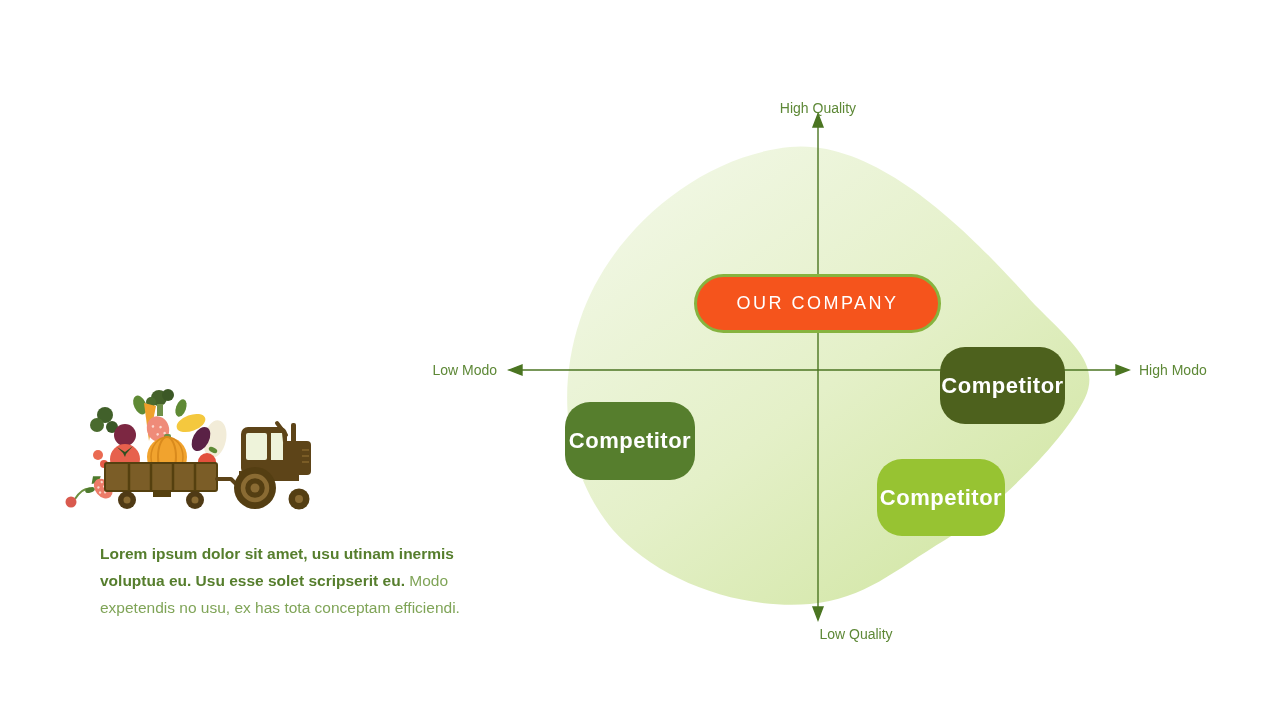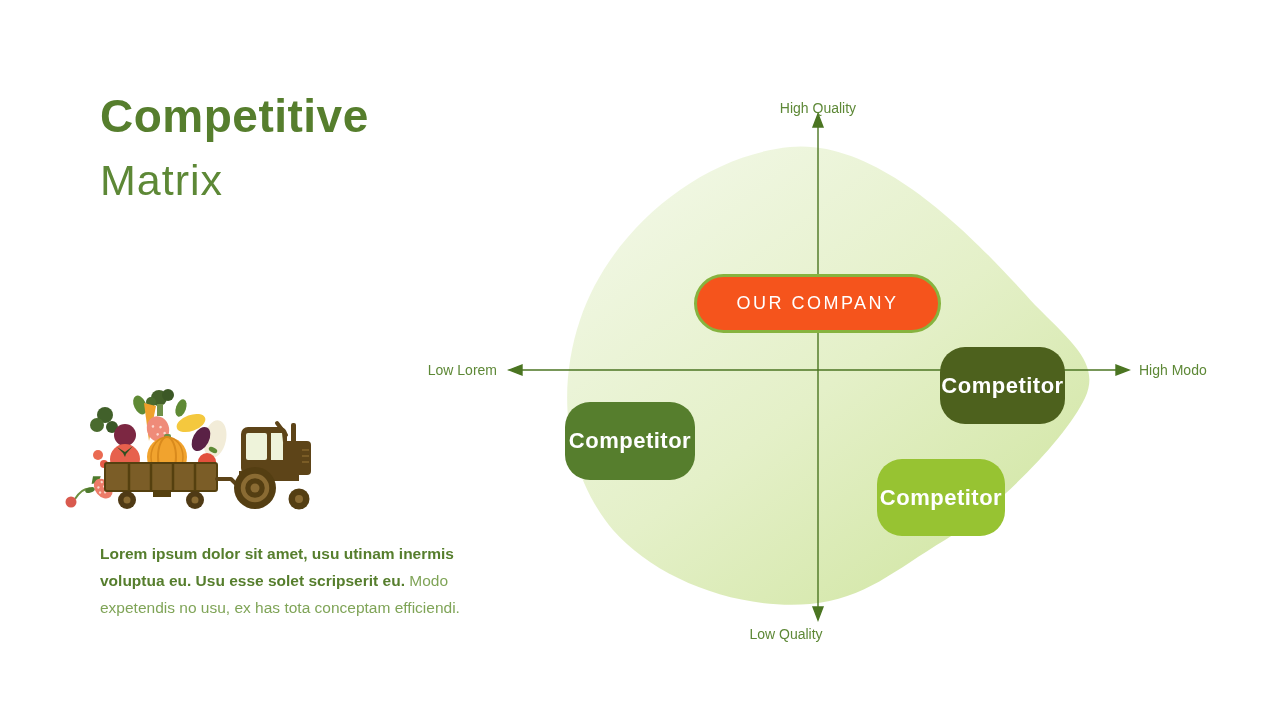--- a/index.html
+++ b/index.html
@@ -74,21 +74,21 @@
     pointer-events: none;
   }
   .axis-label {
     position: absolute;
     z-index: 2;
     font-size: 14px;
     color: #5d8836;
     white-space: nowrap;
   }
   .axis-label.top    { left: 818px; top: 100px; transform: translateX(-50%); }
-  .axis-label.bottom { left: 786px; top: 626px; transform: translateX(-50%); }
+  .axis-label.bottom { left: 856px; top: 626px; transform: translateX(-50%); }
   .axis-label.left   { left: 397px; top: 362px; width: 100px; text-align: right; }
   .axis-label.right  { left: 1139px; top: 362px; }
 
   .our-company-pill {
     position: absolute;
     left: 694px;
     top: 254px;
     width: 247px;
     height: 59px;
     background: #f5541c;
@@ -120,24 +120,20 @@
   }
   .competitor-medium { left: 565px; top: 402px; width: 130px; height: 78px; background: #567e2d; }
   .competitor-dark   { left: 940px; top: 347px; width: 125px; height: 77px; background: #4d611d; }
   .competitor-light  { left: 877px; top: 459px; width: 128px; height: 77px; background: #97c332; }
 </style>
 </head>
 <body>
 
 <div class="slide">
 
-  <h1 class="title-block">
-    <span class="title-line1">Competitive</span>
-    <span class="title-line2">Matrix</span>
-  </h1>
 
   <svg class="illustration" viewBox="0 0 260 135" aria-hidden="true">
 
     <g>
       <path d="M 20 116 Q 28 103 38 106" stroke="#6b8f3f" stroke-width="2" fill="none"></path>
       <ellipse cx="35" cy="107" rx="5" ry="2.6" fill="#4e7a2d" transform="rotate(-18 35 107)"></ellipse>
       <circle cx="16" cy="119" r="5.5" fill="#d95a4e"></circle>
       <g transform="translate(47,104) rotate(-40)">
         <polygon points="-6,-9 0,-14 6,-9 0,-6" fill="#4e7a2d"></polygon>
         <ellipse cx="0" cy="2" rx="8" ry="11" fill="#ec7b68"></ellipse>
@@ -242,21 +238,21 @@
       <polygon points="813,127 823,127 818,114"></polygon>
       <polygon points="813,607 823,607 818,620"></polygon>
       <line x1="521" y1="370" x2="1117" y2="370"></line>
       <polygon points="522,365 522,375 509,370"></polygon>
       <polygon points="1116,365 1116,375 1129,370"></polygon>
     </g>
   </svg>
 
   <div class="axis-label top">High Quality</div>
   <div class="axis-label bottom">Low Quality</div>
-  <div class="axis-label left">Low Lorem</div>
+  <div class="axis-label left">Low Modo</div>
   <div class="axis-label right">High Modo</div>
 
   <div class="our-company-pill">
     <span>OUR COMPANY</span>
   </div>
 
   <div class="competitor-box competitor-medium">
     <span>Competitor</span>
   </div>
   <div class="competitor-box competitor-dark">

